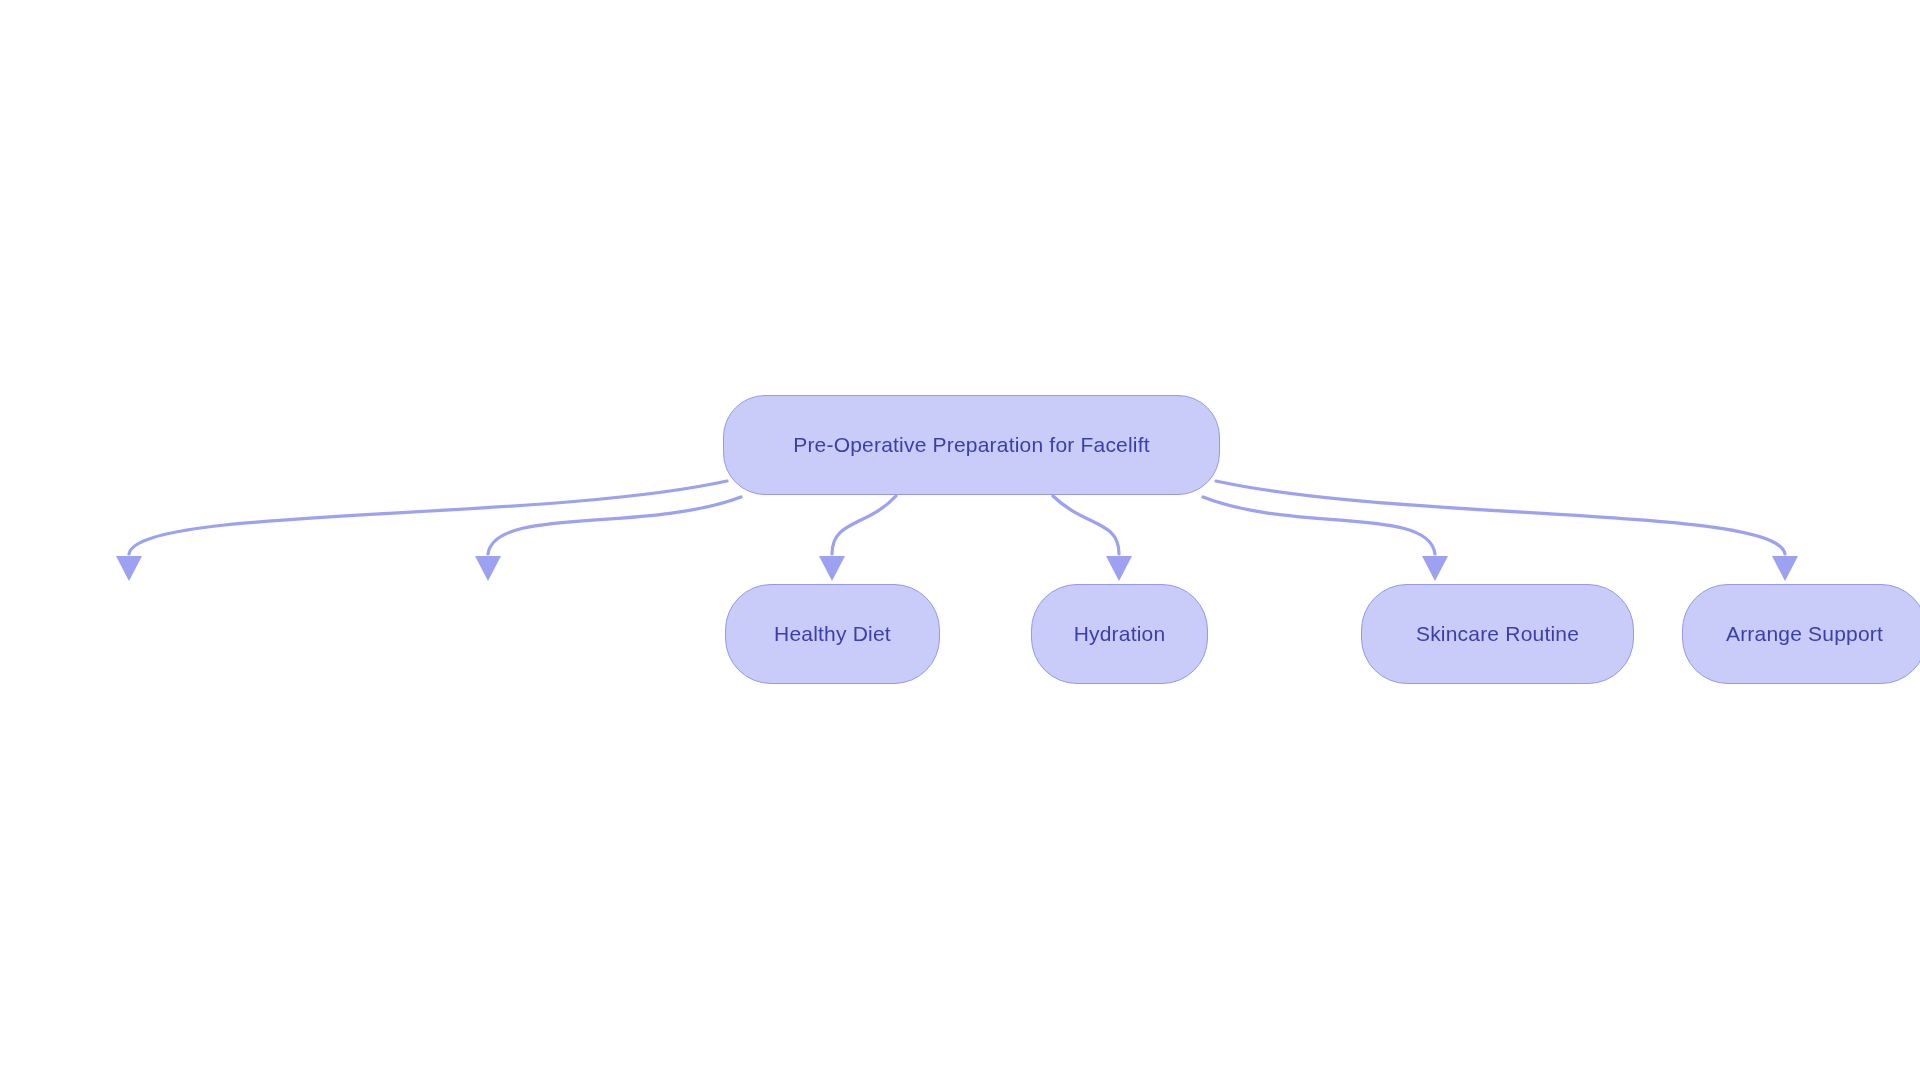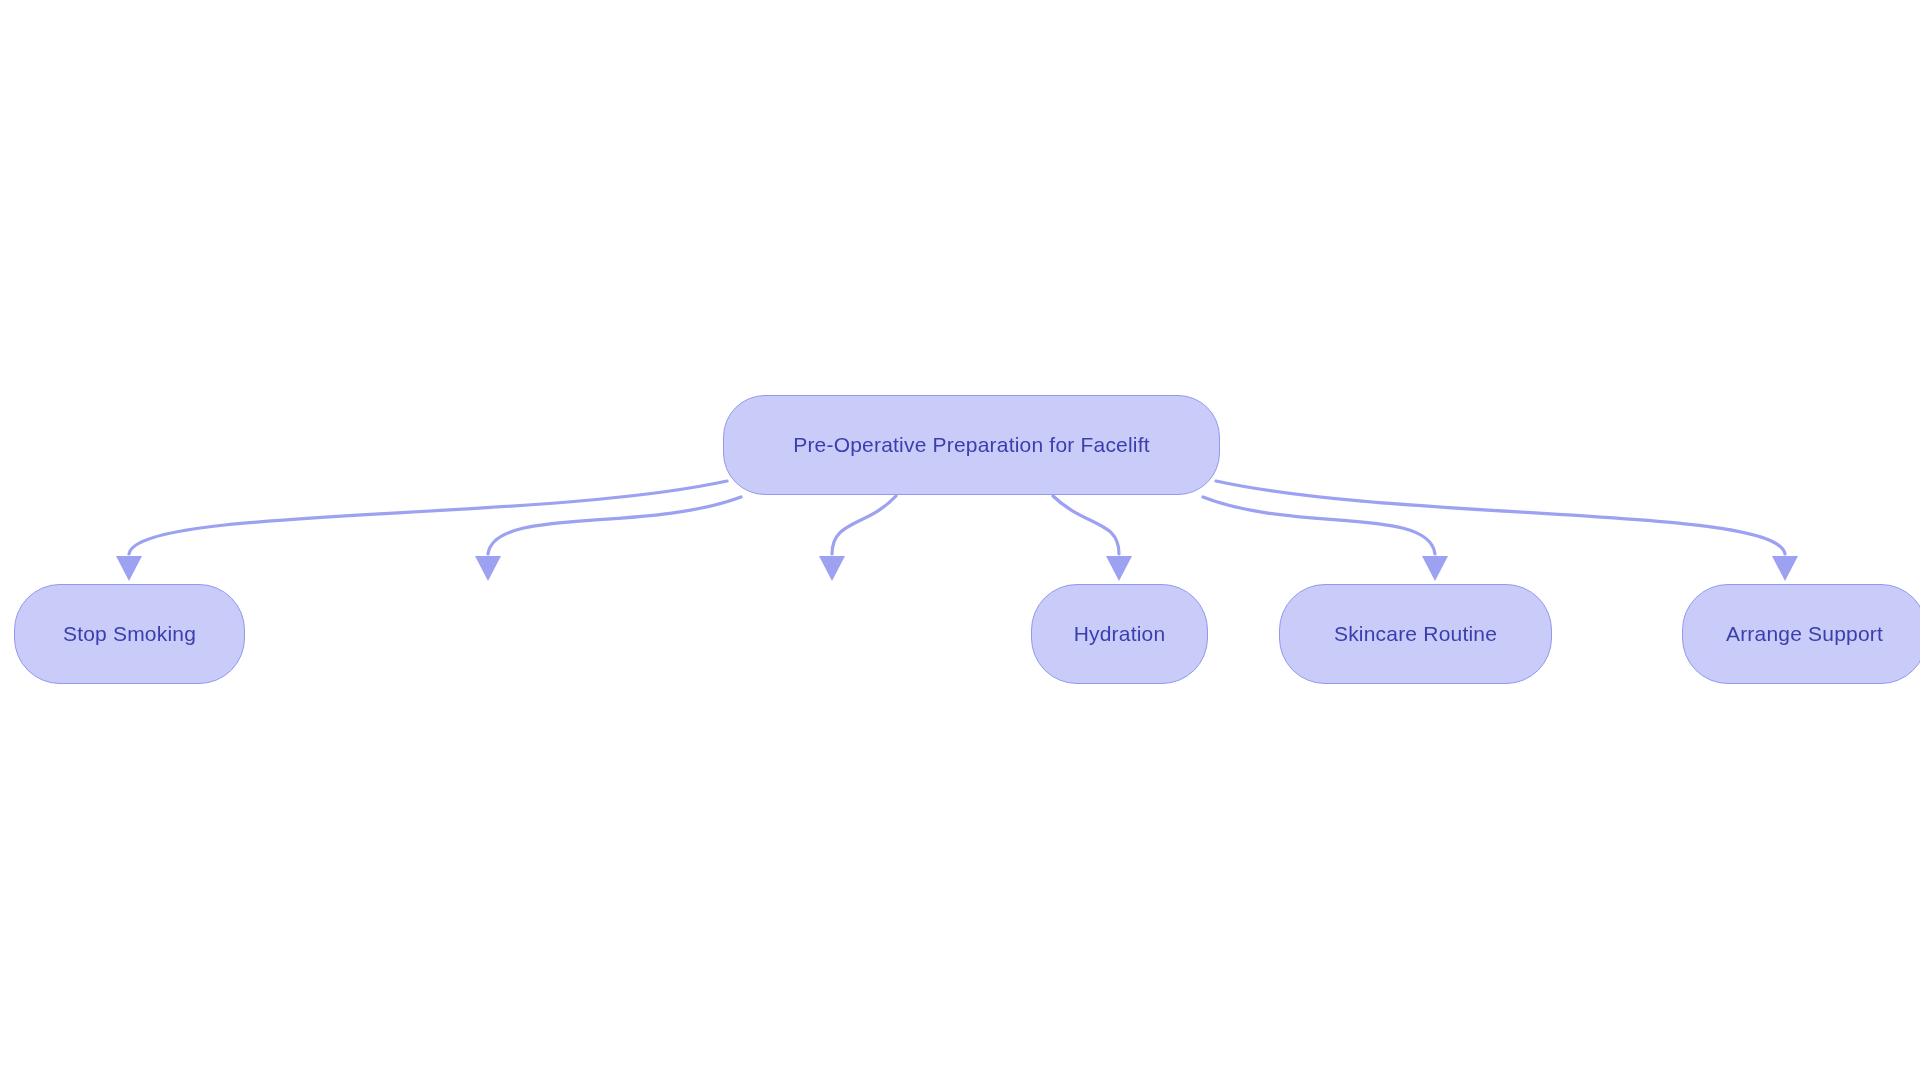--- a/index.html
+++ b/index.html
@@ -55,21 +55,21 @@
   .node-root {
     left: 723px; top: 395px;
     width: 497px; height: 100px;
     border-radius: 42px;
   }
   .node-child { top: 584px; height: 100px; border-radius: 46px; }
   .node-c0 { left: 14px;   width: 231px; }
   .node-c1 { left: 337px;  width: 303px; }
   .node-c2 { left: 725px;  width: 215px; }
   .node-c3 { left: 1031px; width: 177px; justify-content: center; }
-  .node-c4 { left: 1279px; width: 273px; }
+  .node-c4 { left: 1361px; width: 273px; }
   .node-c5 { left: 1682px; width: 245px; }
 </style>
 </head>
 <body>
 
 <div class="canvas">
 
   <svg class="edges" viewBox="0 0 1920 1083" xmlns="http://www.w3.org/2000/svg">
 
     <path d="M727,481 C540,522 137,506 129,554"></path>
@@ -88,22 +88,22 @@
     <polygon points="1422,556 1448,556 1435,581"></polygon>
 
     <path d="M1216,481 C1404,522 1777,506 1785,554"></path>
     <polygon points="1772,556 1798,556 1785,581"></polygon>
   </svg>
 
   <div class="node node-root">
     <span>Pre-Operative Preparation for Facelift</span>
   </div>
 
-  <div class="node node-child node-c0">
-    <span>Stop Smoking</span>
+  <div class="node node-child node-c2">
+    <span>Healthy Diet</span>
   </div>
   <div class="node node-child node-c3">
     <span>Hydration</span>
   </div>
   <div class="node node-child node-c4">
     <span>Skincare Routine</span>
   </div>
   <div class="node node-child node-c5">
     <span>Arrange Support</span>
   </div>

